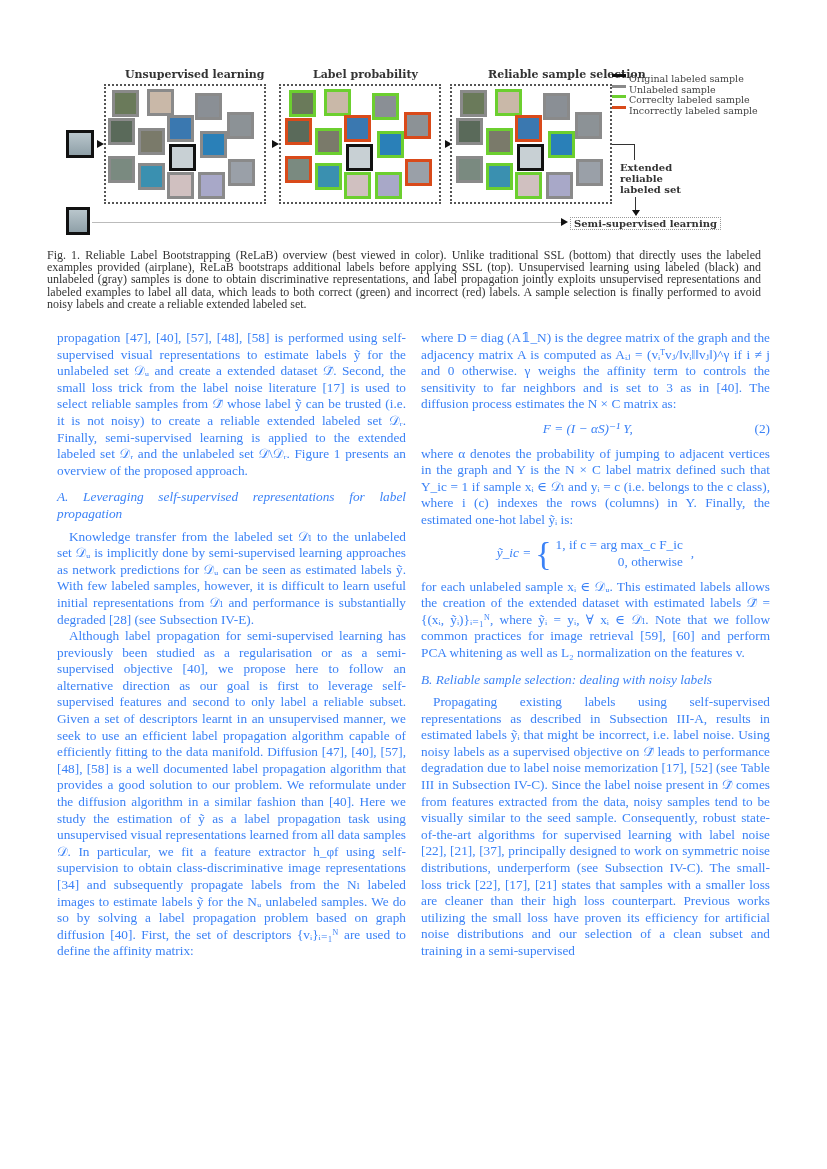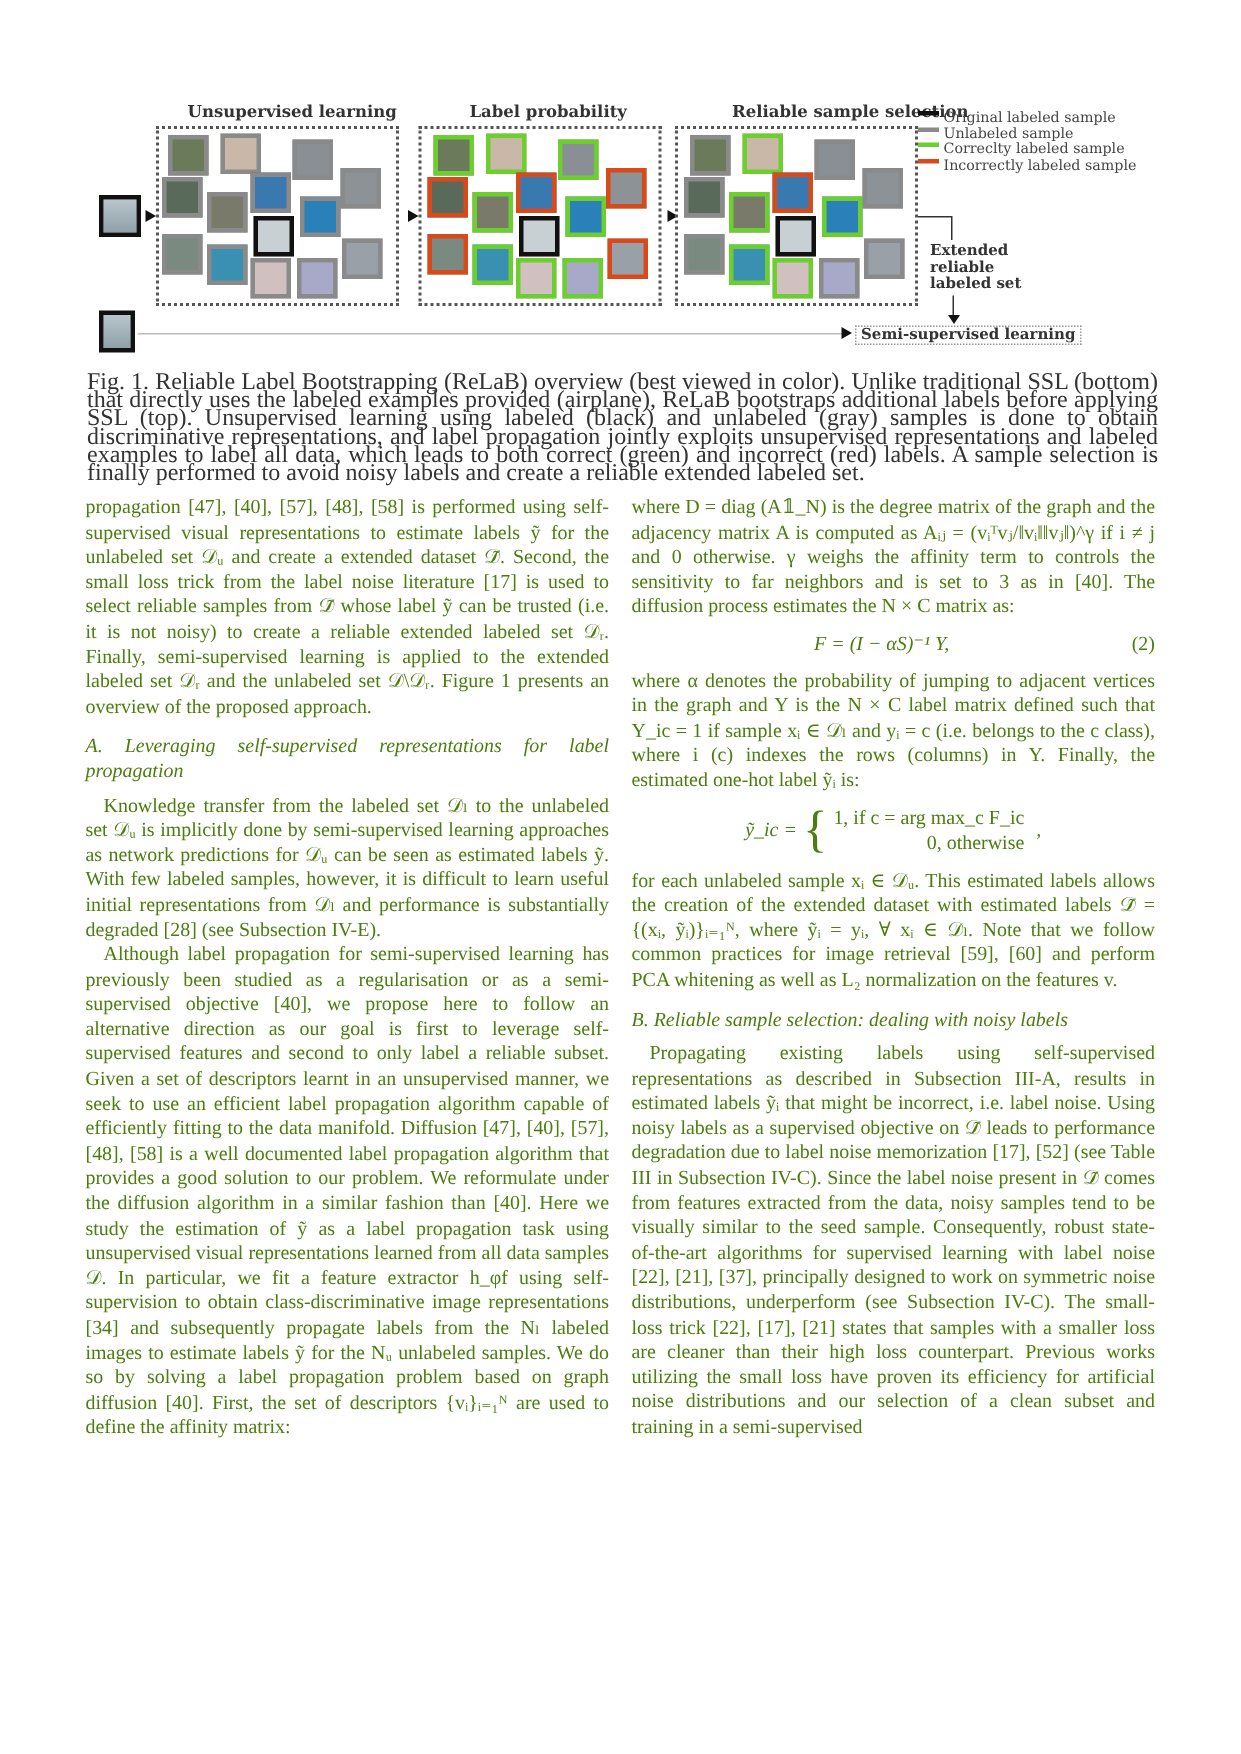--- a/index.html
+++ b/index.html
@@ -12,22 +12,22 @@
   .thumb.k { border-color:#111; border-width:3px; }
   .thumb.g { border-color:#6ccf2f; }
   .thumb.r { border-color:#d94a1a; }
   .arrow { position:absolute; width:0; height:0; border-top:4px solid transparent; border-bottom:4px solid transparent; border-left:7px solid #111; }
   .hline { position:absolute; height:1px; background:#bbb; }
   .legend { position:absolute; left:552px; top:14px; font-family:"DejaVu Serif", serif; font-size:9.5px; color:#444; line-height:10.5px; }
   .legend-item { display:flex; align-items:flex-start; white-space:nowrap; }
   .legend-swatch { width:14px; height:3px; margin-right:3px; }
   .ext-label { position:absolute; left:560px; top:102px; font-family:"DejaVu Serif", serif; font-weight:bold; font-size:10px; line-height:11px; color:#333; }
   .ssl-box { position:absolute; left:510px; top:157px; border:1px dotted #999; padding:0 3px; font-family:"DejaVu Serif", serif; font-weight:bold; font-size:10px; color:#333; white-space:nowrap; }
-  .caption { position:absolute; left:58px; top:249px; width:714px; font-size:16px; line-height:12.2px; text-align:justify; color:#333; }
-  .col { position:absolute; top:330px; width:349px; font-size:13.3px; line-height:16.6px; text-align:justify; color:#4d7c0f; }
+  .caption { position:absolute; left:47px; top:249px; width:714px; font-size:12px; line-height:12.2px; text-align:justify; color:#333; }
+  .col { position:absolute; top:330px; width:349px; font-size:13.3px; line-height:16.6px; text-align:justify; color:#3b82f6; }
   .col.left { left:57px; }
   .col.right { left:421px; }
   .col p { margin:0; }
   .col p.ind { text-indent:12px; }
   .sec { font-style:italic; margin:10px 0 6px 0; }
   .eq { display:flex; justify-content:space-between; align-items:flex-start; margin:8px 0; font-style:italic; }
   .eq .body { flex:1; text-align:center; }
   .eq .num { font-style:normal; }
 </style>
 </head>

